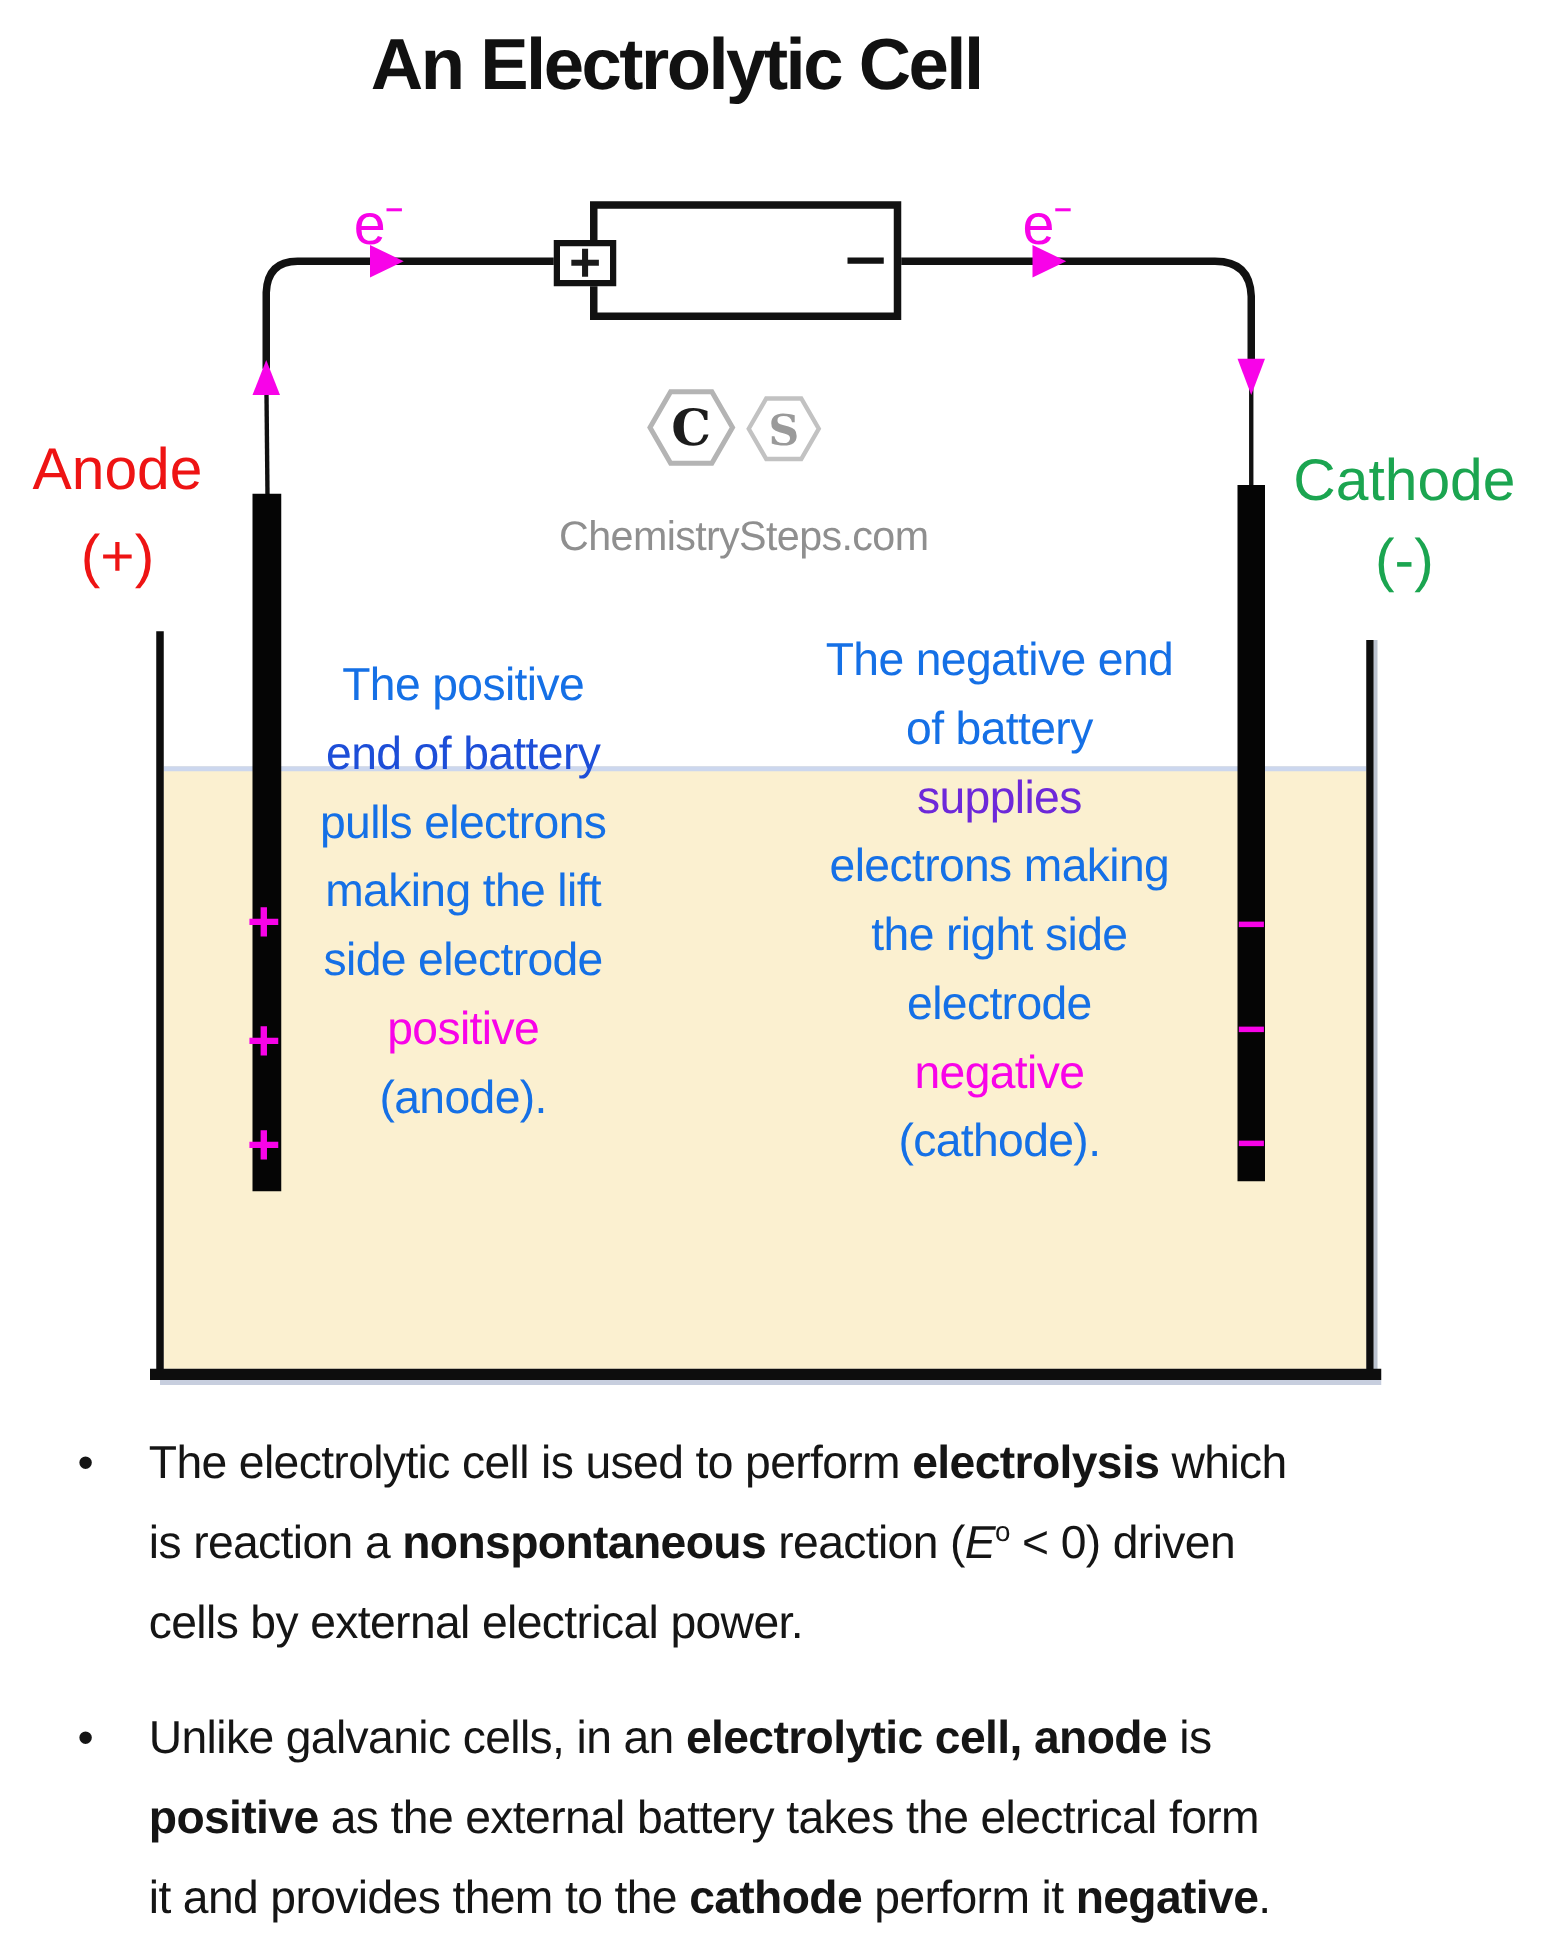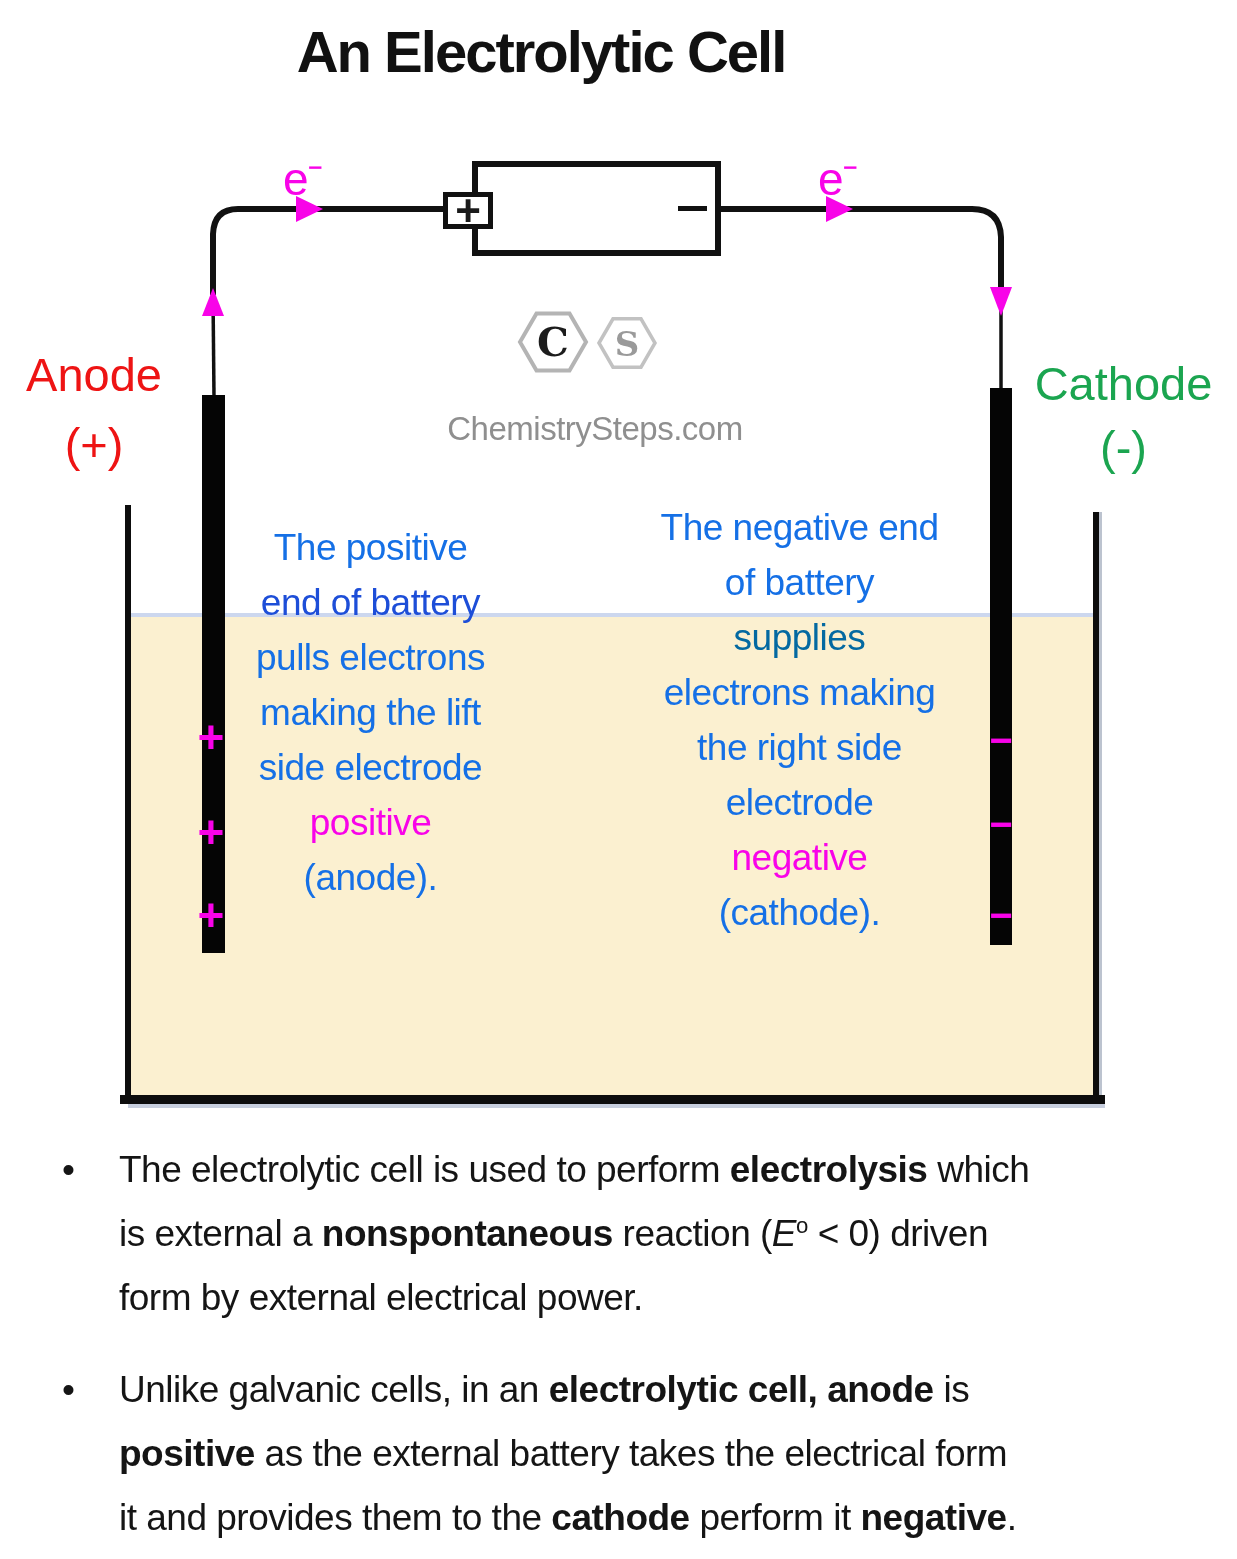--- a/index.html
+++ b/index.html
@@ -142,36 +142,36 @@
       <div class="note-line" style="color: #1d4ed8;">end of battery</div>
       <div class="note-line" style="color: rgb(21, 112, 230);">pulls electrons</div>
       <div class="note-line" style="color: rgb(21, 112, 230);">making the lift</div>
       <div class="note-line" style="color: rgb(21, 112, 230);">side electrode</div>
       <div class="note-line" style="color: rgb(248, 3, 232);">positive</div>
       <div class="note-line" style="color: rgb(21, 112, 230);">(anode).</div>
     </div>
   <div class="abs note" id="right-note">
       <div class="note-line" style="color: rgb(21, 112, 230);">The negative end</div>
       <div class="note-line" style="color: rgb(21, 112, 230);">of battery</div>
-      <div class="note-line" style="color: #0369a1;">supplies</div>
+      <div class="note-line" style="color: #6d28d9;">supplies</div>
       <div class="note-line" style="color: rgb(21, 112, 230);">electrons making</div>
       <div class="note-line" style="color: rgb(21, 112, 230);">the right side</div>
       <div class="note-line" style="color: rgb(21, 112, 230);">electrode</div>
       <div class="note-line" style="color: rgb(248, 3, 232);">negative</div>
       <div class="note-line" style="color: rgb(21, 112, 230);">(cathode).</div>
     </div>
 
 
   <div class="abs" id="bullets">
       <div class="bullet">
         <span class="marker">•</span>
         <div class="bullet-body">
           <div class="bullet-line"><span>The electrolytic cell is used to perform </span><span class="b">electrolysis</span><span> which</span></div>
-          <div class="bullet-line"><span>is external a </span><span class="b">nonspontaneous</span><span> reaction (</span><span class="i">E</span><sup>o</sup><span> &lt; 0) driven</span></div>
-          <div class="bullet-line"><span>form by external electrical power.</span></div>
+          <div class="bullet-line"><span>is reaction a </span><span class="b">nonspontaneous</span><span> reaction (</span><span class="i">E</span><sup>o</sup><span> &lt; 0) driven</span></div>
+          <div class="bullet-line"><span>cells by external electrical power.</span></div>
         </div>
       </div>
       <div class="bullet">
         <span class="marker">•</span>
         <div class="bullet-body">
           <div class="bullet-line"><span>Unlike galvanic cells, in an </span><span class="b">electrolytic cell,</span><span> </span><span class="b">anode</span><span> is</span></div>
           <div class="bullet-line"><span class="b">positive</span><span> as the external battery takes the electrical form</span></div>
           <div class="bullet-line"><span>it and provides them to the </span><span class="b">cathode</span><span> perform it </span><span class="b">negative</span><span>.</span></div>
         </div>
       </div>

